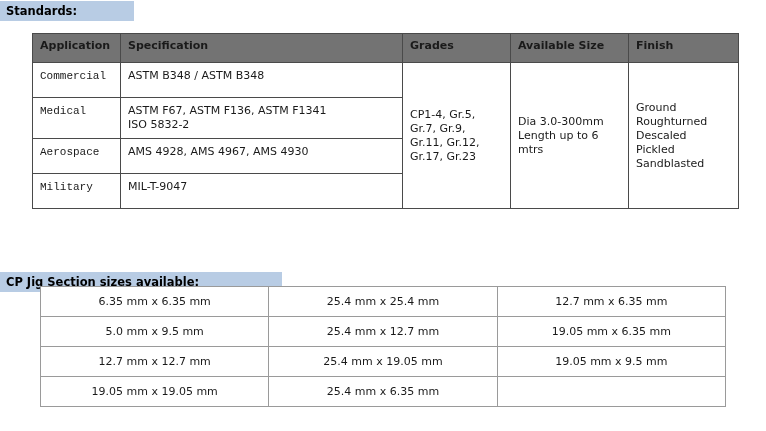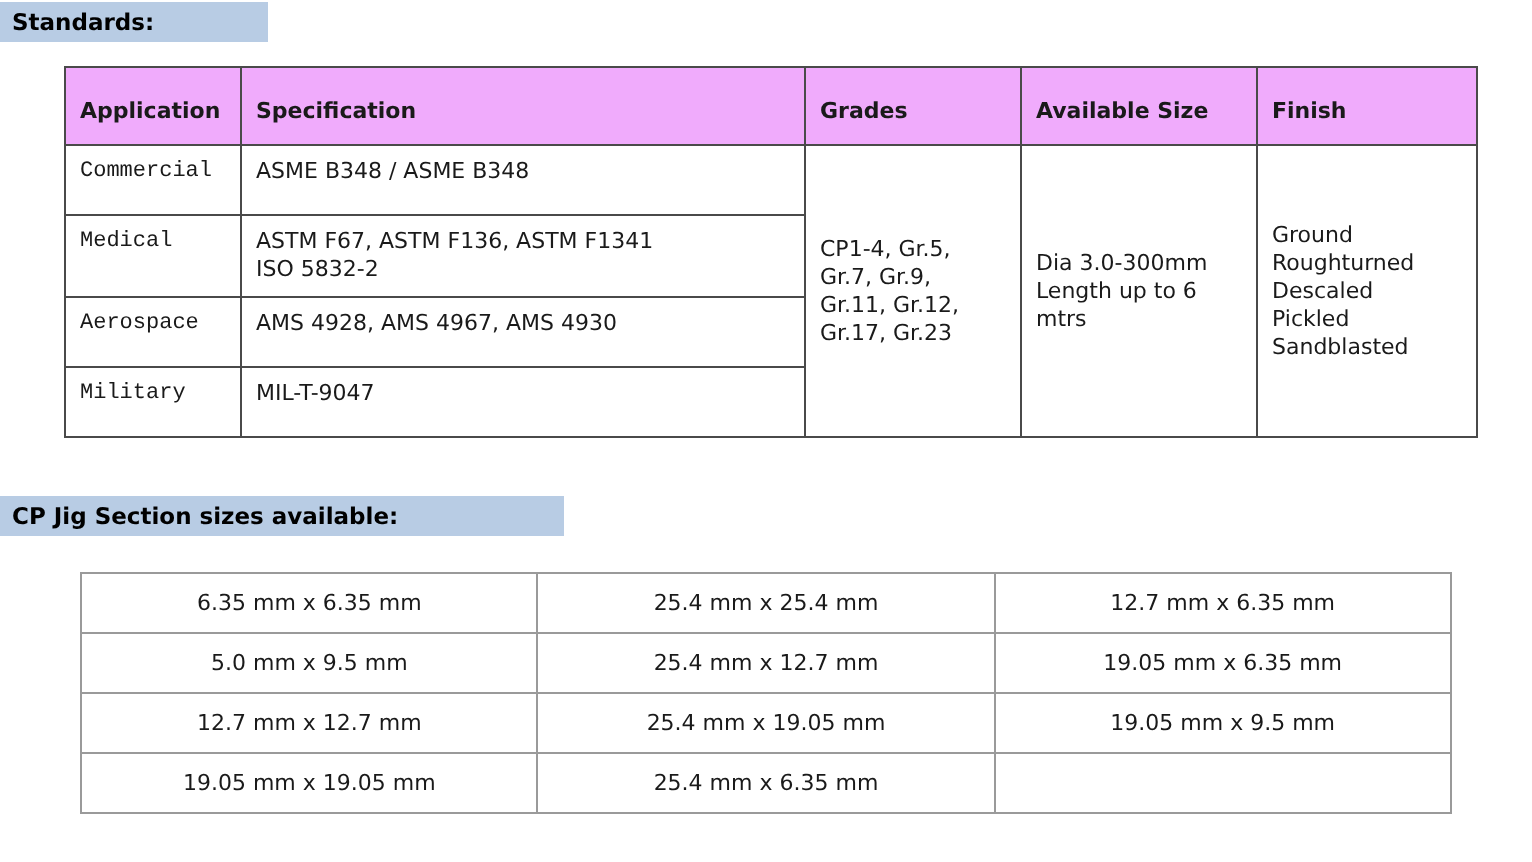--- a/index.html
+++ b/index.html
@@ -33,21 +33,21 @@
     white-space: nowrap;
   }
   #standards-banner {
     left: 0px;
     top: 1px;
     width: 120px;
     height: 18px;
   }
   #cpjig-banner {
     left: 0px;
-    top: 248px;
+    top: 272px;
     width: 268px;
     height: 18px;
   }
 
   
   .std-table {
     position: absolute;
     left: 32px;
     top: 33px;
     width: 706px;
@@ -58,25 +58,25 @@
   .std-table th,
   .std-table td {
     border: 1px solid #4a4a4a;
     vertical-align: top;
     padding: 6px 7px 6px 7px;
     font-size: 11px;
     line-height: 14px;
     color: #1a1a1a;
   }
   .std-table thead th {
-    background: #f0abfc;
+    background: #737373;
     font-weight: bold;
     text-align: left;
     height: 18px;
-    padding-top: 15px;
+    padding-top: 5px;
     padding-bottom: 5px;
   }
   .std-table td.app-cell {
     height: 22px;
     font-family: Liberation Mono, monospace;
   }
   .std-table td.spec-cell {
     white-space: pre-line;
   }
   .std-table td.mid {
@@ -138,21 +138,21 @@
         <th>Application</th>
         <th>Specification</th>
         <th>Grades</th>
         <th>Available Size</th>
         <th>Finish</th>
       </tr>
     </thead>
     <tbody>
       <tr>
         <td class="app-cell">Commercial</td>
-        <td class="spec-cell">ASME B348 / ASME B348</td>
+        <td class="spec-cell">ASTM B348 / ASTM B348</td>
         <td class="grades-text mid" rowspan="4">CP1-4, Gr.5,
 Gr.7, Gr.9,
 Gr.11,    Gr.12,
 Gr.17,  Gr.23</td>
         <td class="size-text mid" rowspan="4">Dia 3.0-300mm
 Length up to 6
 mtrs</td>
         <td class="finish-text mid" rowspan="4">Ground
 Roughturned
 Descaled

